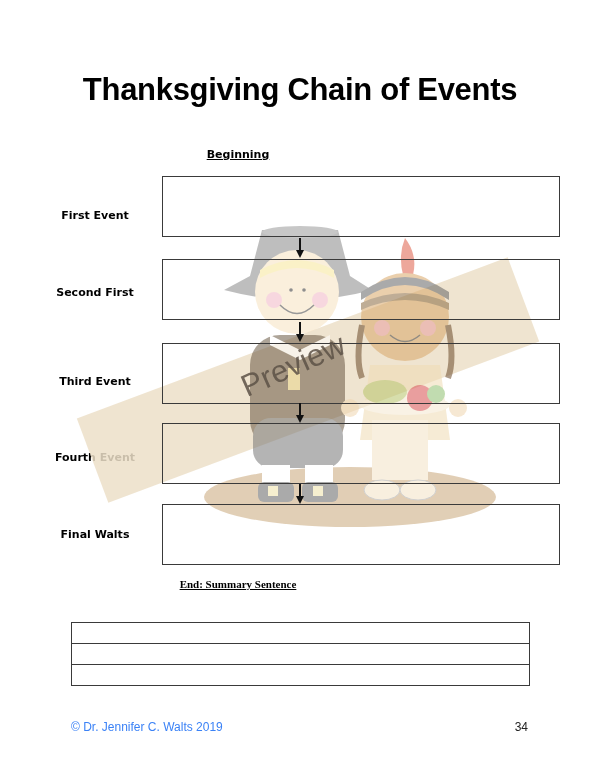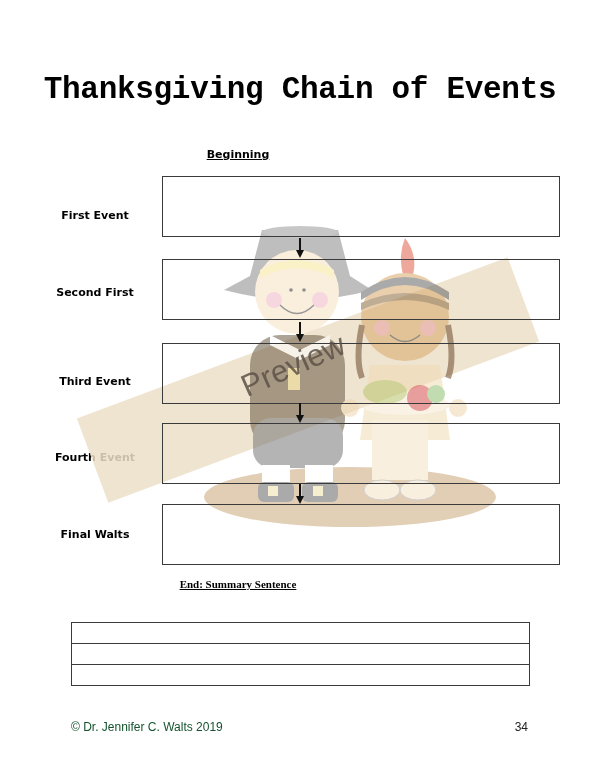--- a/index.html
+++ b/index.html
@@ -1,40 +1,40 @@
 <!DOCTYPE html>
 <html><head>
   <meta charset="utf-8">
   <style>
     html, body { margin: 0; padding: 0; background: #ffffff; }
     body { width: 600px; height: 776px; position: relative; overflow: hidden; font-family: "DejaVu Sans", sans-serif; color: #000; }
 
     .title { position: absolute; left: 0; width: 600px; top: 72px; text-align: center;
-             font-family: Liberation Mono, monospace; font-weight: bold; font-size: 31px; letter-spacing: -0.3px; }
+             font-family: Liberation Sans, sans-serif; font-weight: bold; font-size: 31px; letter-spacing: -0.3px; }
 
     .section-head { position: absolute; left: 0; width: 476px; text-align: center;
                     font-family: "DejaVu Sans", sans-serif; font-weight: bold; font-size: 11px; text-decoration: underline; }
     .beginning { top: 148px; }
     .ending { top: 578px; font-family: Liberation Serif, serif; }
 
     .event-label { position: absolute; left: 40px; width: 110px; text-align: center;
                    font-family: "DejaVu Sans", sans-serif; font-weight: bold; font-size: 11px; }
 
     .event-box { position: absolute; left: 162px; width: 396px; height: 59px; border: 1px solid #3a3a3a; background: transparent; z-index: 3; }
 
     .arrow { position: absolute; left: 296px; width: 8px; height: 20px; z-index: 4; }
     .arrow .shaft { position: absolute; left: 3px; top: 0; width: 2px; height: 13px; background: #111; }
     .arrow .head { position: absolute; left: 0; top: 12px; width: 0; height: 0;
                    border-left: 4px solid transparent; border-right: 4px solid transparent; border-top: 8px solid #111; }
 
     .summary-table { position: absolute; left: 71px; top: 622px; width: 457px; border: 1px solid #3a3a3a; z-index: 3; }
     .summary-row { height: 20px; border-bottom: 1px solid #3a3a3a; }
     .summary-row:last-child { border-bottom: none; }
 
-    .footer-left { position: absolute; left: 71px; top: 720px; font-family: "Liberation Sans", sans-serif; font-size: 12px; color: #14532d; }
+    .footer-left { position: absolute; left: 71px; top: 720px; font-family: "Liberation Sans", sans-serif; font-size: 12px; color: #3b82f6; }
     .footer-right { position: absolute; right: 72px; top: 720px; font-family: "Liberation Sans", sans-serif; font-size: 12px; color: #222; }
 
     
     .illustration { position: absolute; left: 0; top: 0; width: 600px; height: 776px; z-index: 2; pointer-events: none; }
     .watermark-band { position: absolute; left: 78px; top: 335px; width: 460px; height: 90px; background: #ecdfc8; opacity: 0.85;
                       transform: rotate(-20.5deg); transform-origin: center; z-index: 1; }
     .watermark-text { position: absolute; left: 243px; top: 370px; font-family: "Liberation Sans", sans-serif; font-size: 31px;
                       color: #5d5247; opacity: 0.85; transform: rotate(-24deg); transform-origin: left center; z-index: 5; }
   </style>
 </head>

